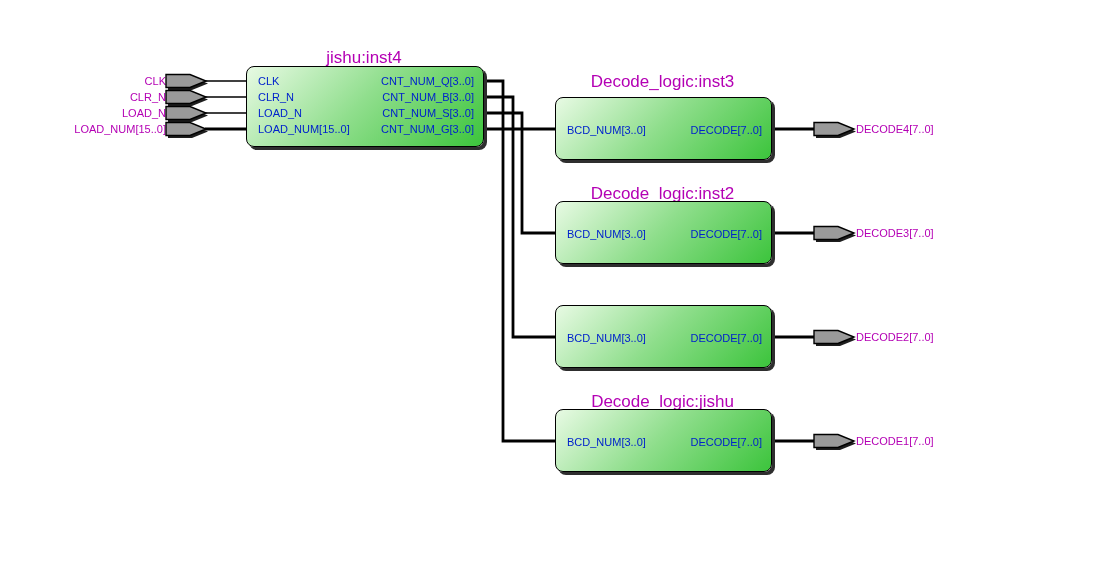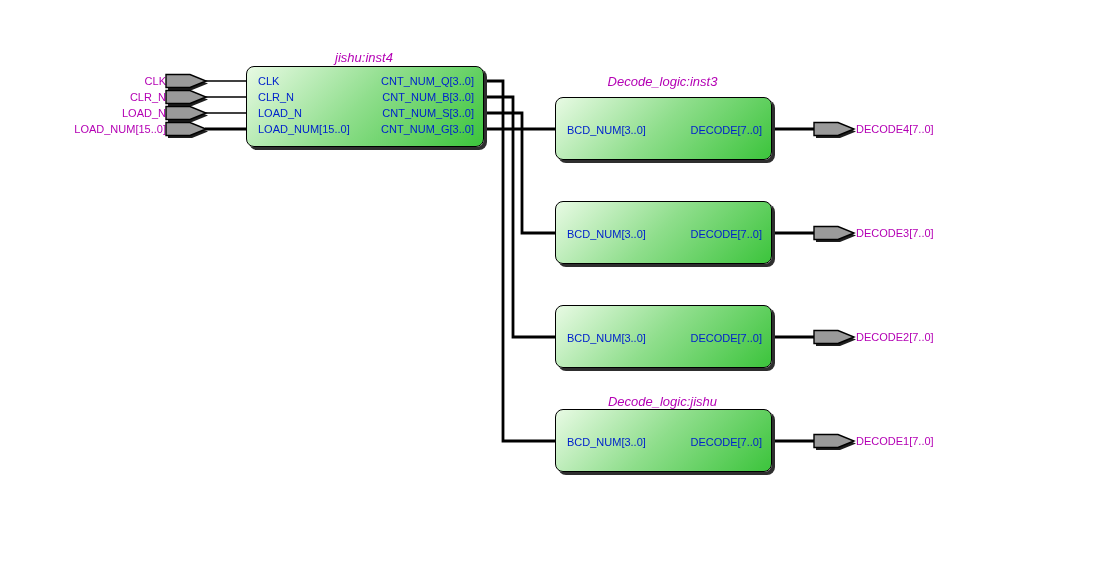--- a/index.html
+++ b/index.html
@@ -15,21 +15,21 @@
   .wire-thin{stroke-width:1.4px;}
   .wire-bus{stroke-width:2.8px;}
   .block{
     position:absolute;border:1.5px solid var(--block-border);border-radius:8px;
     background:linear-gradient(135deg,var(--block-fill-light) 0%,var(--block-fill-mid) 48%,var(--block-fill-dark) 100%);
     box-shadow:3px 3px 0 var(--shadow);
   }
   .port{position:absolute;height:16px;line-height:16px;font-size:11px;color:var(--port-text);white-space:nowrap;}
   .port.left{left:11px;text-align:left;}
   .port.right{right:9px;text-align:right;}
-  .block-title{position:absolute;height:15px;line-height:15px;font-size:13px;color:var(--net-label);text-align:center;white-space:nowrap;font-style:italic;}
+  .block-title{position:absolute;height:15px;line-height:15px;font-size:17px;color:var(--net-label);text-align:center;white-space:nowrap;}
   .net-label{position:absolute;height:16px;line-height:16px;font-size:11px;color:var(--net-label);white-space:nowrap;}
   .in-label{left:20px;width:146px;text-align:right;}
   .pin-svg{position:absolute;width:45px;height:18px;}
   .pin-body{fill:var(--pin-fill);stroke:var(--wire);stroke-width:1.4px;}
   .pin-shadow{fill:#1E1E1E;}
 </style>
 </head>
 <body>
 
 <div class="canvas">
@@ -87,20 +87,21 @@
   <div class="block" style="left:555px;top:97px;width:215px;height:61px">
     <div class="port left" style="top:24px">BCD_NUM[3..0]</div>
     <div class="port right" style="top:24px">DECODE[7..0]</div>
   </div>
   <svg class="pin-svg" style="left:813px;top:121px" viewBox="0 0 45 18">
     <polygon class="pin-shadow" points="3,4 27,4 43,10.5 27,17 3,17"></polygon>
     <polygon class="pin-body" points="1,1.5 25,1.5 41,8 25,14.5 1,14.5"></polygon>
   </svg>
   <div class="net-label" style="left:856px;top:121px">DECODE4[7..0]</div>
 
+  <div class="block-title" style="left:555px;top:186px;width:215px">Decode_logic:inst2</div>
   <div class="block" style="left:555px;top:201px;width:215px;height:61px">
     <div class="port left" style="top:24px">BCD_NUM[3..0]</div>
     <div class="port right" style="top:24px">DECODE[7..0]</div>
   </div>
   <svg class="pin-svg" style="left:813px;top:225px" viewBox="0 0 45 18">
     <polygon class="pin-shadow" points="3,4 27,4 43,10.5 27,17 3,17"></polygon>
     <polygon class="pin-body" points="1,1.5 25,1.5 41,8 25,14.5 1,14.5"></polygon>
   </svg>
   <div class="net-label" style="left:856px;top:225px">DECODE3[7..0]</div>
 

